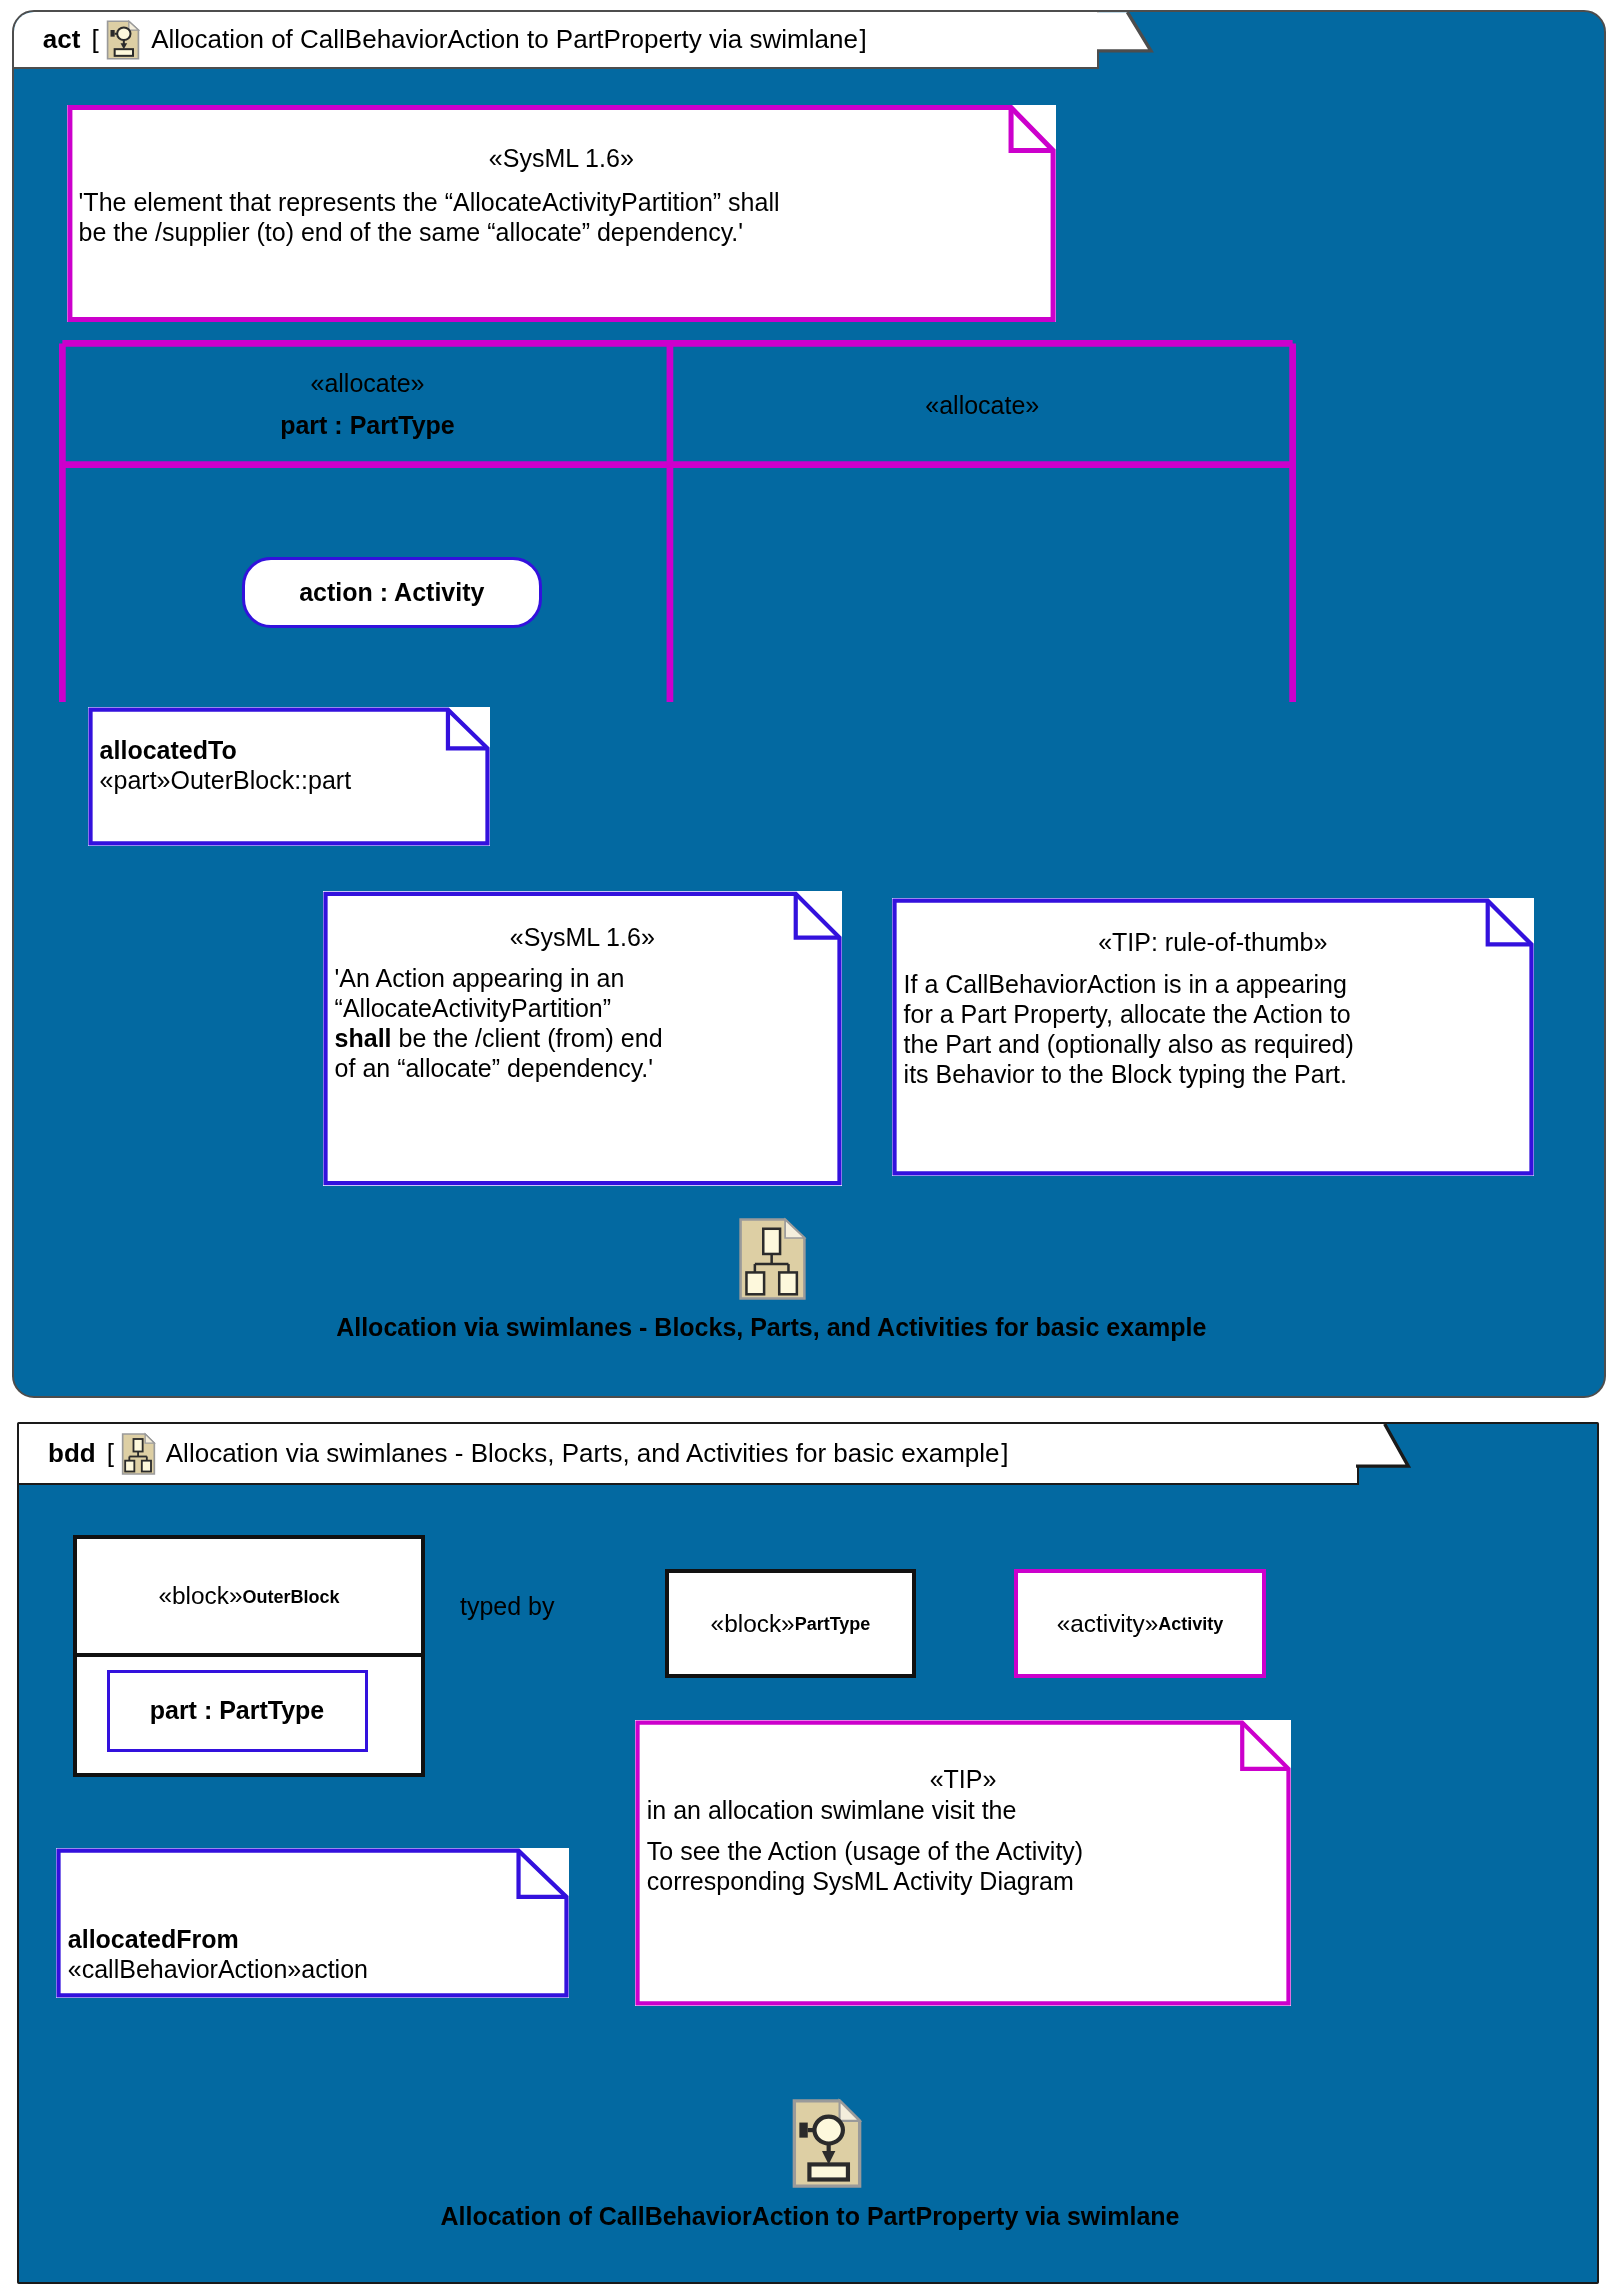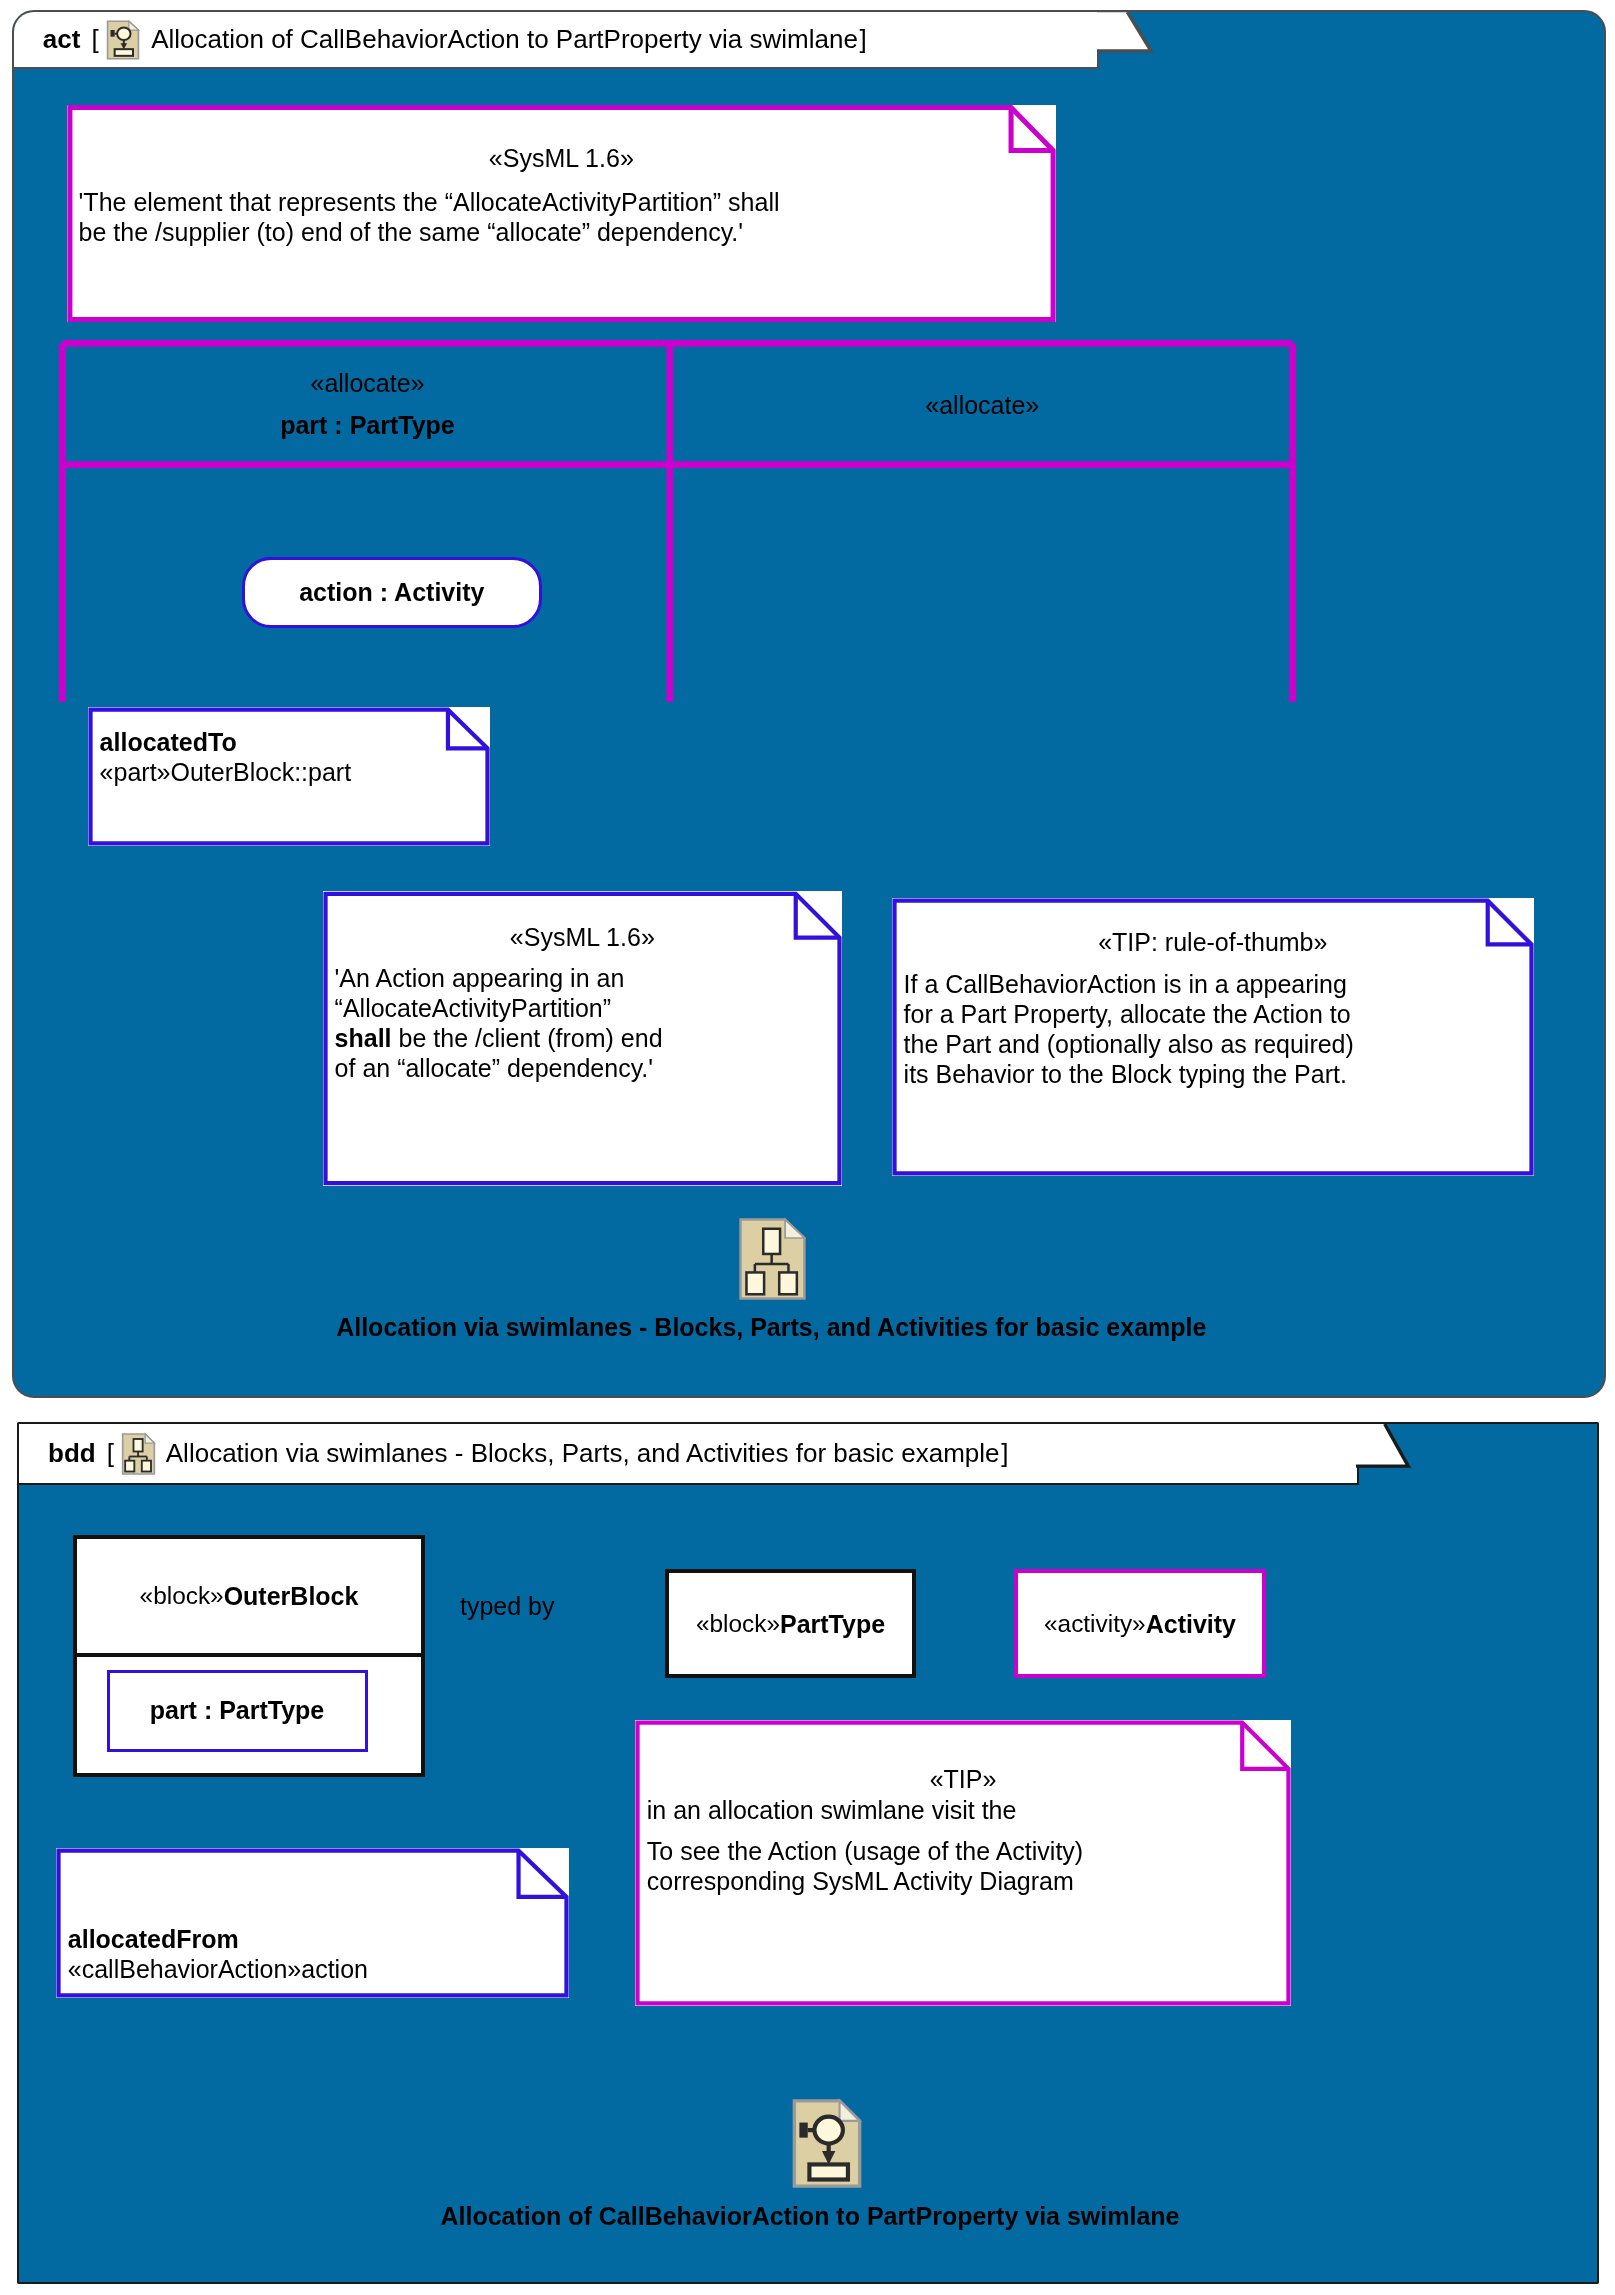--- a/index.html
+++ b/index.html
@@ -80,21 +80,21 @@
   
   .block{
     position:absolute;box-sizing:border-box;
     background:#fff;
   }
   .block-compartment{
     display:flex;flex-direction:row;align-items:center;justify-content:center;
     text-align:center;box-sizing:border-box;
   }
   .blk-stereo{font-size:24.4px;line-height:1.2;}
-  .blk-name{font-size:25px;font-weight:bold;line-height:1.25;margin-top:2px;}
+  .blk-name{font-size:18px;font-weight:bold;line-height:1.25;margin-top:2px;}
 
   .part-box{
     position:absolute;box-sizing:border-box;
     border:3.4px solid #3311dd;background:#fff;
     display:flex;align-items:center;justify-content:center;
     font-size:25px;font-weight:bold;
   }
 
   .edge-label{position:absolute;font-size:25px;}
 
@@ -196,21 +196,21 @@
     <div class="action-node" style="left:183px;top:217px;width:300px;height:71px;">
       <span>action : Activity</span>
     </div>
   </div>
 
   <div class="note" style="left:74px;top:695px;width:402px;height:139px;">
     <svg class="abs" style="left:0;top:0;width:402px;height:139px;" viewBox="0 0 478 165" xmlns="http://www.w3.org/2000/svg">
       <path d="M3 3 H428 L475 49 V162 H3 Z" fill="#ffffff" stroke="#3311dd" stroke-width="5"></path>
       <path d="M428 3 V49 H475" fill="none" stroke="#3311dd" stroke-width="5"></path>
     </svg>
-    <div class="note-text" style="padding-top:20px;">
+    <div class="note-text" style="padding-top:28px;">
       <div class="note-line b">allocatedTo</div>
       <div class="note-line">«part»OuterBlock::part</div>
     </div>
   </div>
 
   <div class="note" style="left:309px;top:879px;width:519px;height:295px;">
     <svg class="abs" style="left:0;top:0;width:519px;height:295px;" viewBox="0 0 617 350" xmlns="http://www.w3.org/2000/svg">
       <path d="M3 3 H562 L614 55 V347 H3 Z" fill="#ffffff" stroke="#3311dd" stroke-width="5"></path>
       <path d="M562 3 V55 H614" fill="none" stroke="#3311dd" stroke-width="5"></path>
     </svg>

